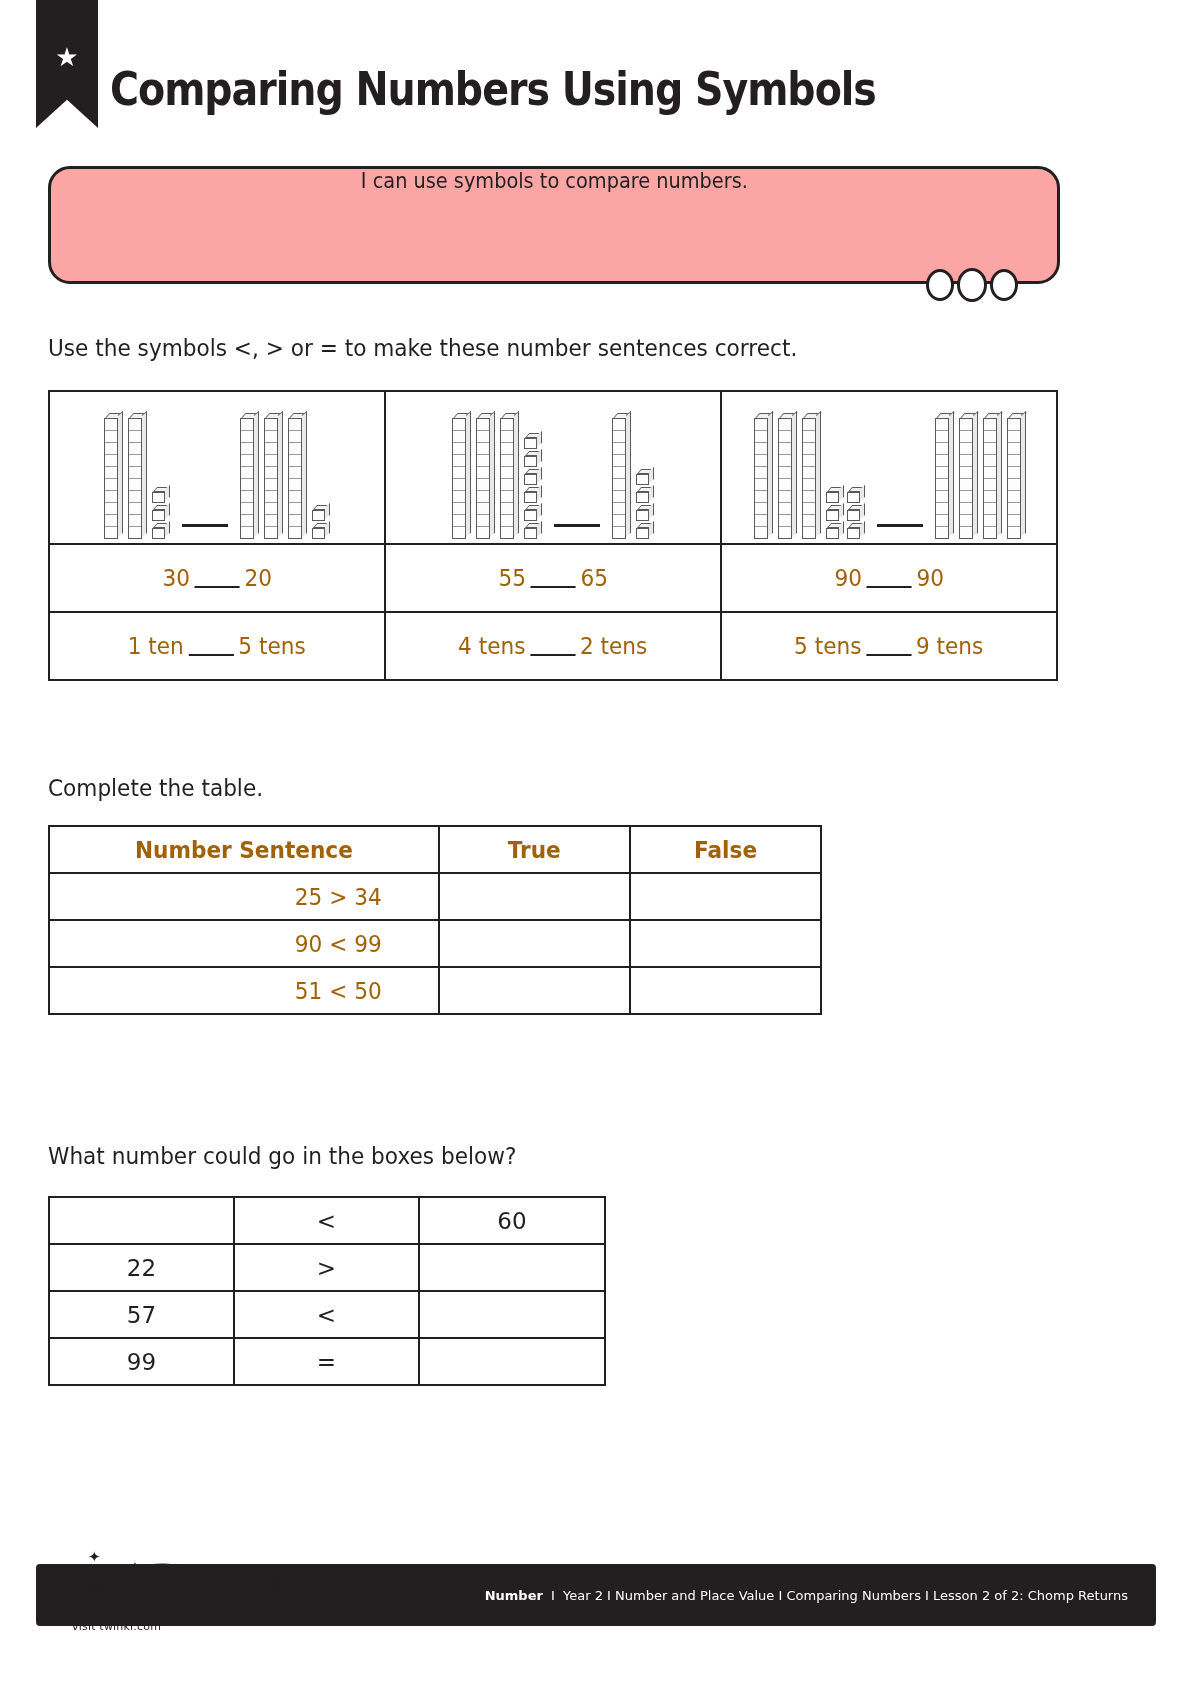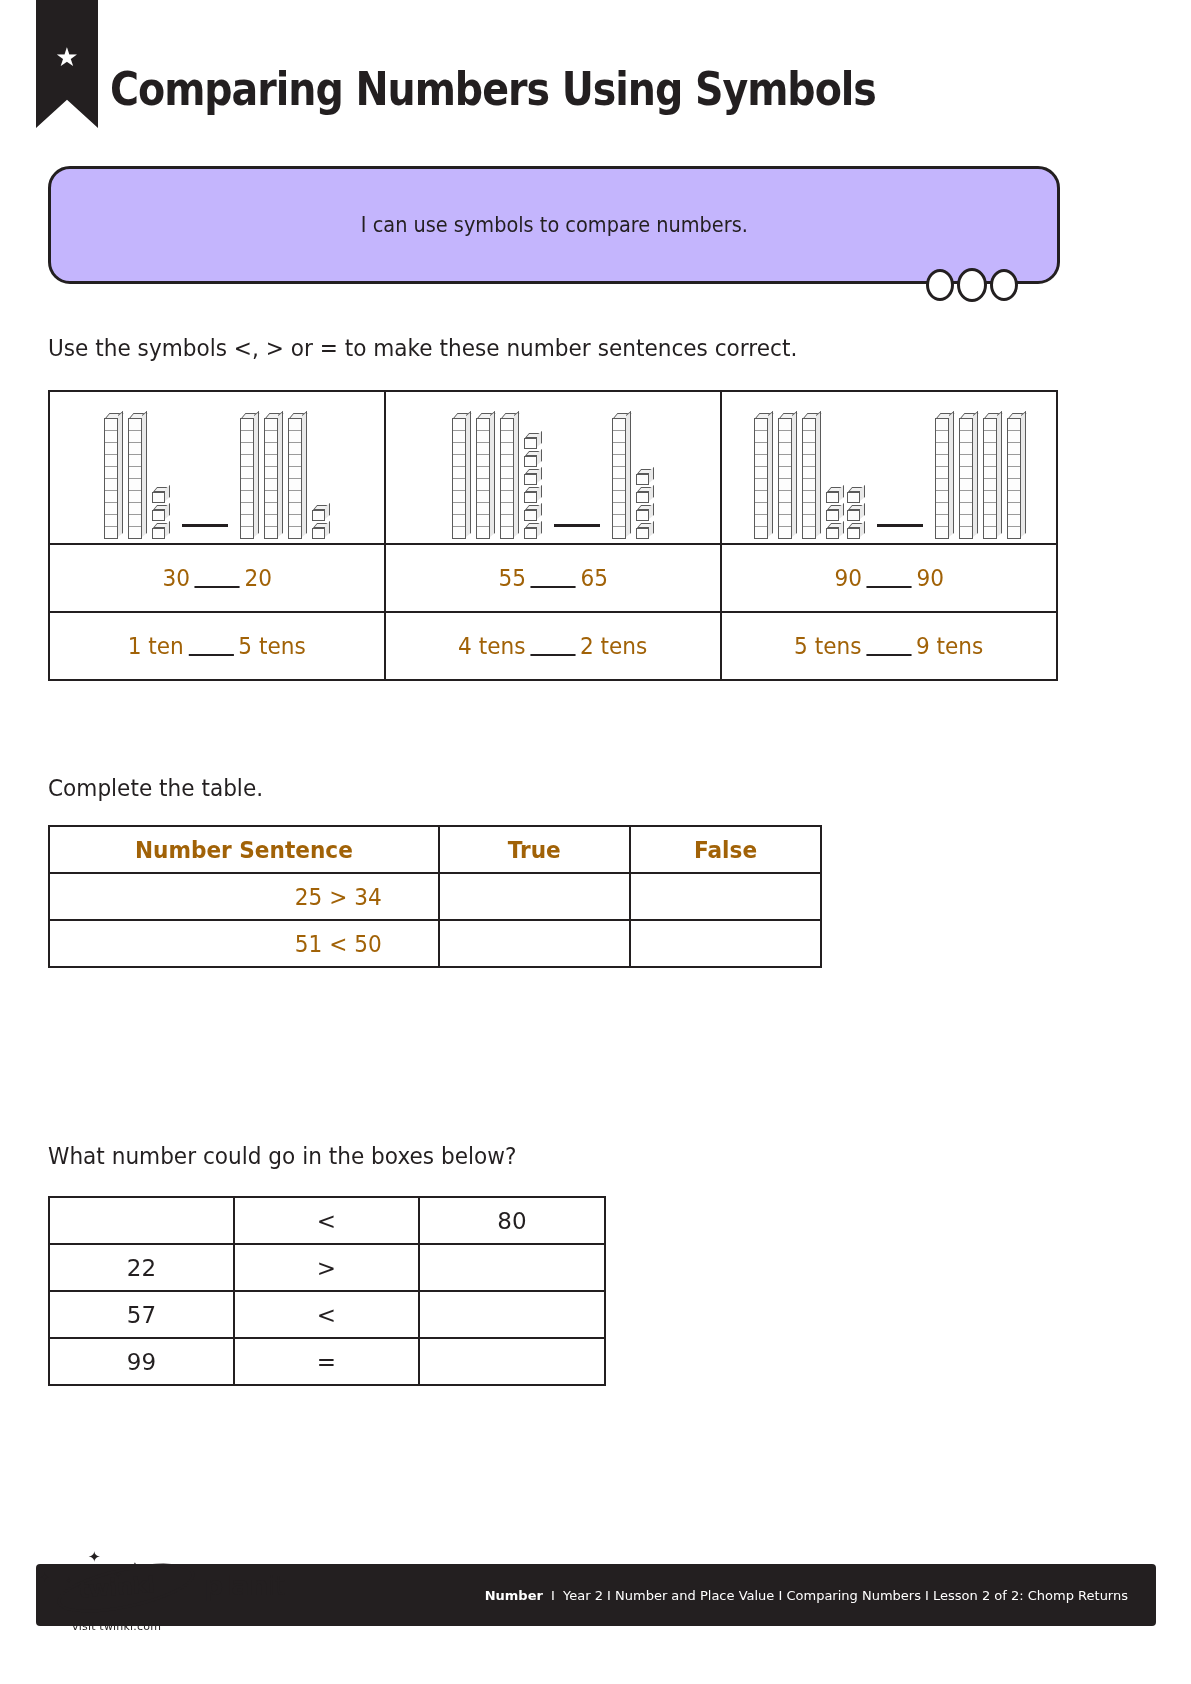--- a/index.html
+++ b/index.html
@@ -52,23 +52,23 @@
   
   .objective-wrap {
     position: absolute;
     left: 48px; top: 166px;
     width: 1012px; height: 118px;
   }
   .objective-box {
     width: 100%; height: 100%;
     border: 3px solid #231f20;
     border-radius: 22px;
-    background: #c4b5fd;
+    background: #fca5a5;
     display: flex;
-    align-items: center;
+    align-items: flex-start;
     justify-content: center;
   }
   .objective-text {
     font-size: 21px;
     color: #231f20;
     transform: scaleX(0.92);
   }
   .bubble-dots {
     position: absolute;
     right: 42px; bottom: -18px;
@@ -645,40 +645,45 @@
       <th><span class="inline-sc">False</span></th>
     </tr>
   </thead>
   <tbody id="tf-body">
       <tr>
         <td class="sent"><span class="inline-sc">25 &gt; 34</span></td>
         <td class="blankcell"></td>
         <td class="blankcell"></td>
       </tr>
       <tr>
+        <td class="sent"><span class="inline-sc">90 &lt; 99</span></td>
+        <td class="blankcell"></td>
+        <td class="blankcell"></td>
+      </tr>
+      <tr>
         <td class="sent"><span class="inline-sc">51 &lt; 50</span></td>
         <td class="blankcell"></td>
         <td class="blankcell"></td>
       </tr>
     </tbody>
 </table>
 
 <div class="prompt" id="prompt-3">What number could go in the boxes below?</div>
 
 <table class="boxes-table">
   <colgroup>
     <col class="bx-col-1">
       <col class="bx-col-2">
       <col class="bx-col-3">
   </colgroup>
   <tbody id="bx-body">
       <tr>
         <td></td>
         <td>&lt;</td>
-        <td>80</td>
+        <td>60</td>
       </tr>
       <tr>
         <td>22</td>
         <td>&gt;</td>
         <td></td>
       </tr>
       <tr>
         <td>57</td>
         <td>&lt;</td>
         <td></td>

